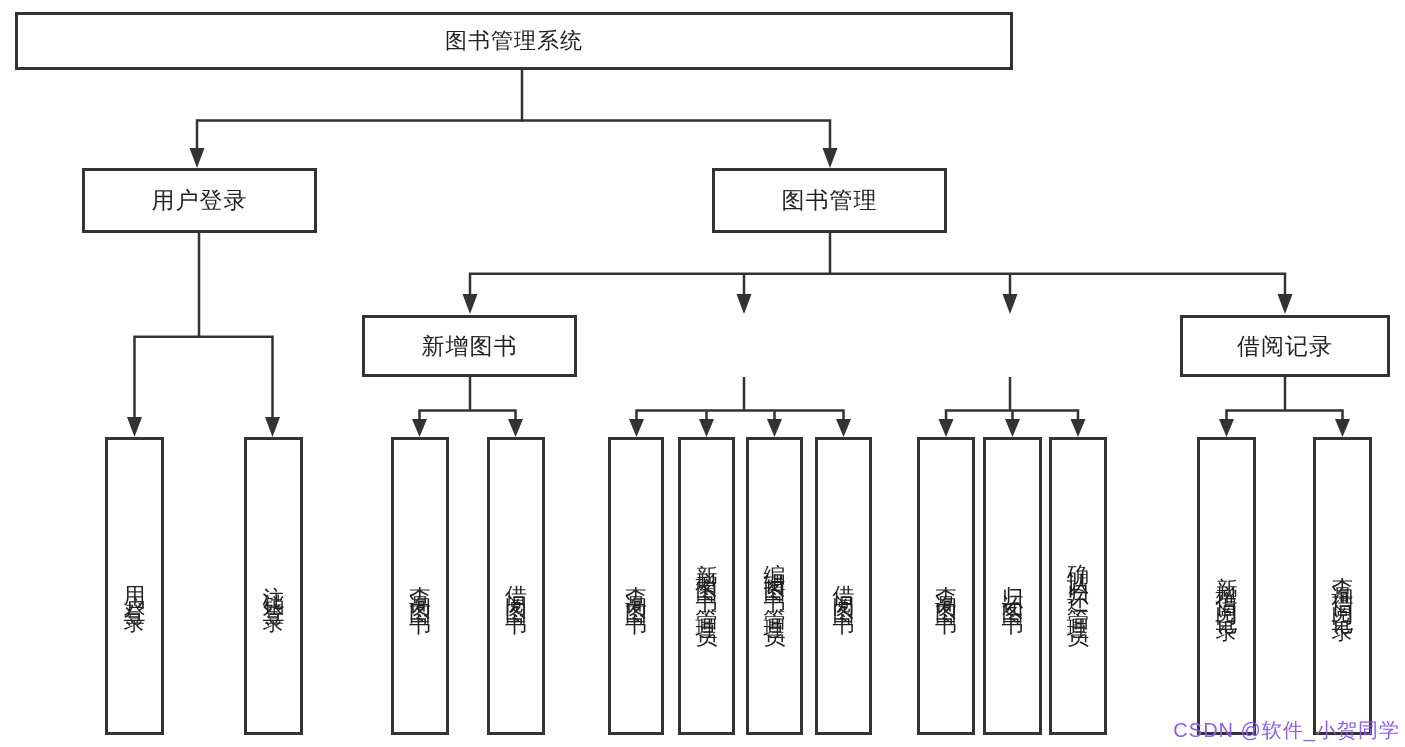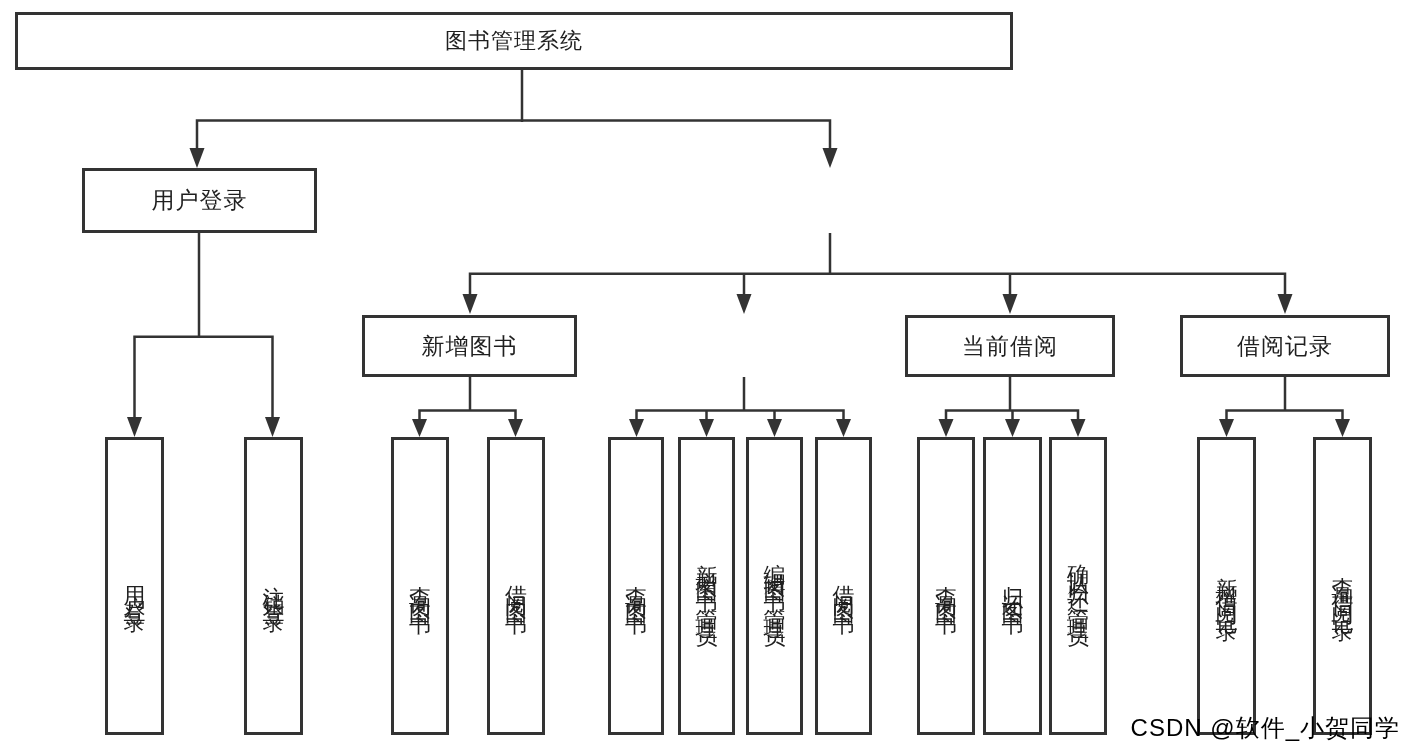--- a/index.html
+++ b/index.html
@@ -34,22 +34,22 @@
     writing-mode: vertical-rl;
     font-size: 22px;
     letter-spacing: 9px;
     line-height: 1;
     white-space: nowrap;
   }
   .watermark {
     position: absolute;
     right: 5px;
     bottom: 3px;
-    font-size: 24px;
-    color: #000000;
+    font-size: 20px;
+    color: #8b5cf6;
     letter-spacing: 1px;
     pointer-events: none;
   }
 </style>
 </head>
 <body>
 
 <div class="canvas">
 
   <svg class="connectors" viewBox="0 0 1405 747">
@@ -114,26 +114,26 @@
     </g>
   </svg>
 
   <div class="node h root" style="left:15px; top:12px; width:998px; height:58px;">
     <span>图书管理系统</span>
   </div>
 
   <div class="node h" style="left:82px; top:168px; width:235px; height:65px;">
     <span>用户登录</span>
   </div>
+  <div class="node h" style="left:712px; top:168px; width:235px; height:65px;">
+    <span>图书管理</span>
+  </div>
 
   <div class="node h" style="left:362px; top:315px; width:215px; height:62px;">
     <span>新增图书</span>
-  </div>
-  <div class="node h" style="left:905px; top:315px; width:210px; height:62px;">
-    <span>当前借阅</span>
   </div>
   <div class="node h" style="left:1180px; top:315px; width:210px; height:62px;">
     <span>借阅记录</span>
   </div>
 
   <div class="node v" style="left:105px; top:437px; width:59px; height:298px;">
     <span>用户登录</span>
   </div>
   <div class="node v" style="left:244px; top:437px; width:59px; height:298px;">
     <span>注销登录</span>

